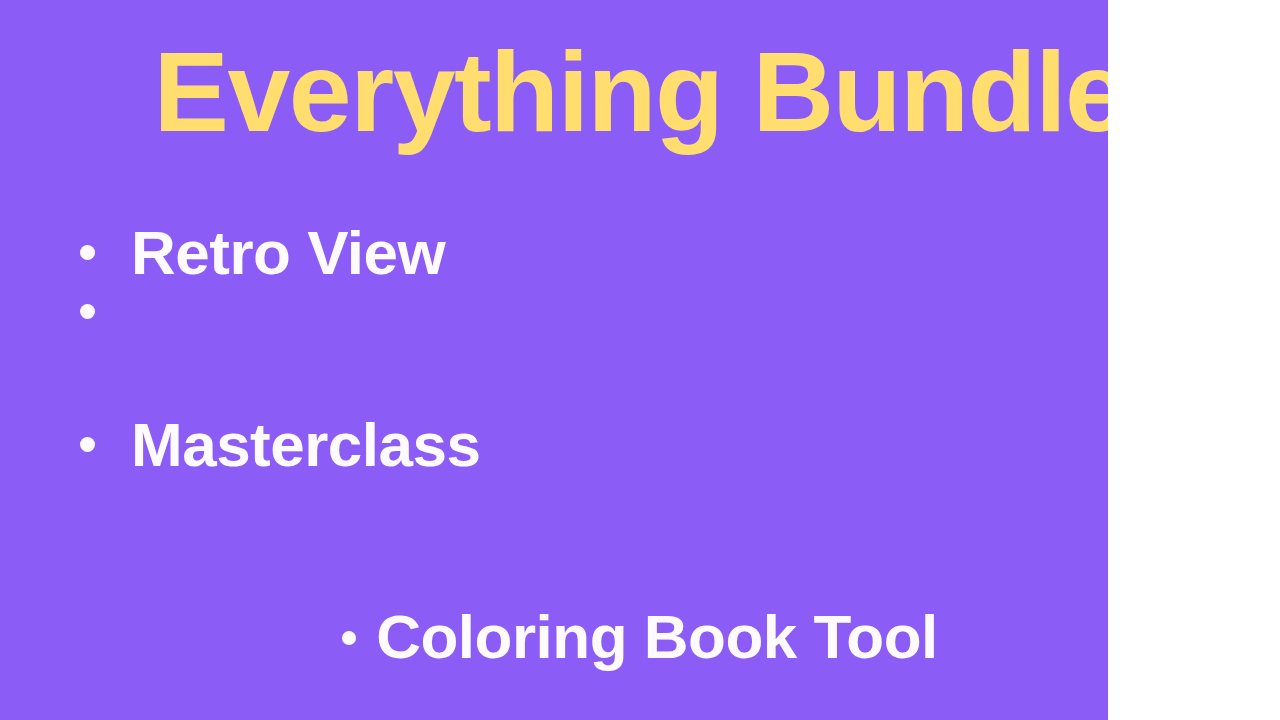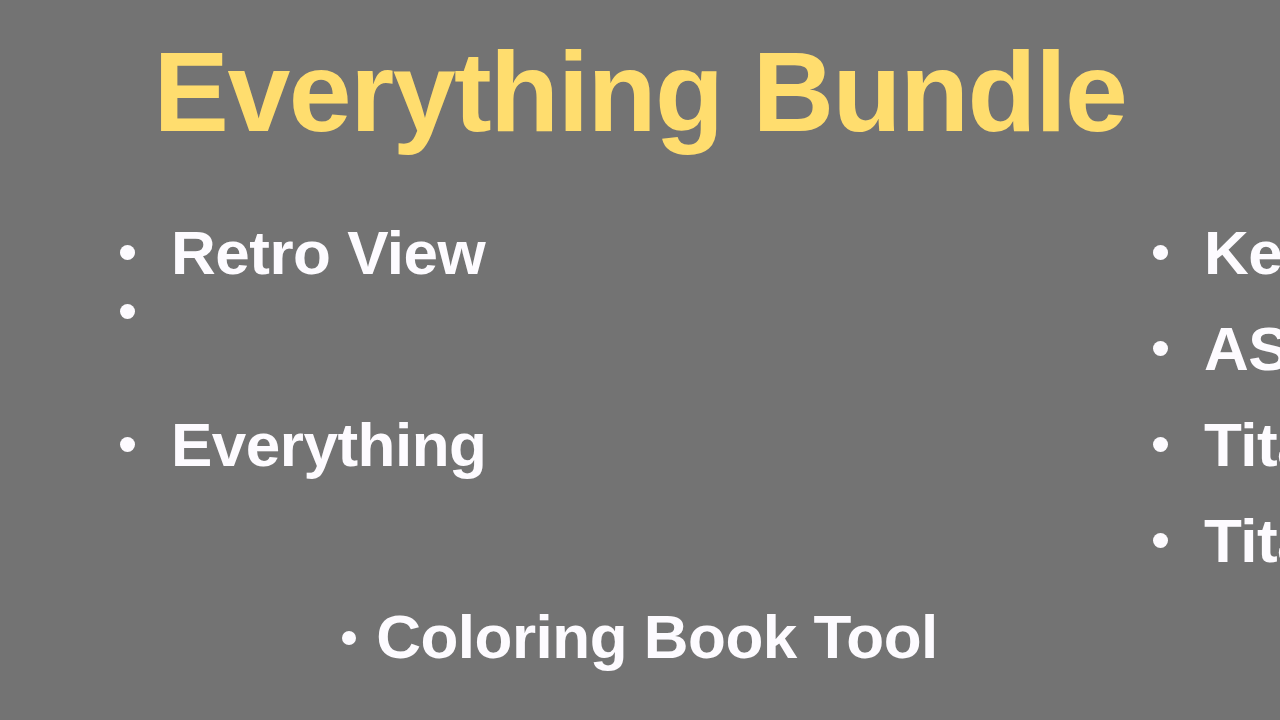--- a/index.html
+++ b/index.html
@@ -8,23 +8,23 @@
   }
   body {
     width: 1280px;
     height: 720px;
     overflow: hidden;
     font-family: "Liberation Sans", sans-serif;
   }
 
   .slide {
     position: relative;
-    width: 1280px;
+    width: 1108px;
     height: 720px;
-    background: #737373;
+    background: #8b5cf6;
     box-sizing: border-box;
     overflow: hidden;
   }
 
   
   .title {
     position: absolute;
     top: 36px;
     left: 0;
     width: 1280px;
@@ -46,21 +46,21 @@
     display: flex;
     flex-direction: row;
     align-items: flex-start;
   }
 
   .col {
     box-sizing: border-box;
   }
   .col-left {
     width: 520px;
-    padding-left: 120px;
+    padding-left: 80px;
   }
   .col-right {
     width: 760px;
     padding-left: 633px;
   }
 
   .bullet-row {
     display: flex;
     flex-direction: row;
     align-items: baseline;
@@ -125,21 +125,21 @@
         <span class="item-label">Retro View</span>
       </div>
 
       <div class="bullet-row">
         <span class="dot"></span>
       </div>
 
 
       <div class="bullet-row">
         <span class="dot"></span>
-        <span class="item-label">Everything</span>
+        <span class="item-label">Masterclass</span>
       </div>
 
     </div>
 
     <div class="col col-right">
 
       <div class="bullet-row">
         <span class="dot"></span>
         <span class="item-label">Keyword Tracker</span>
       </div>

